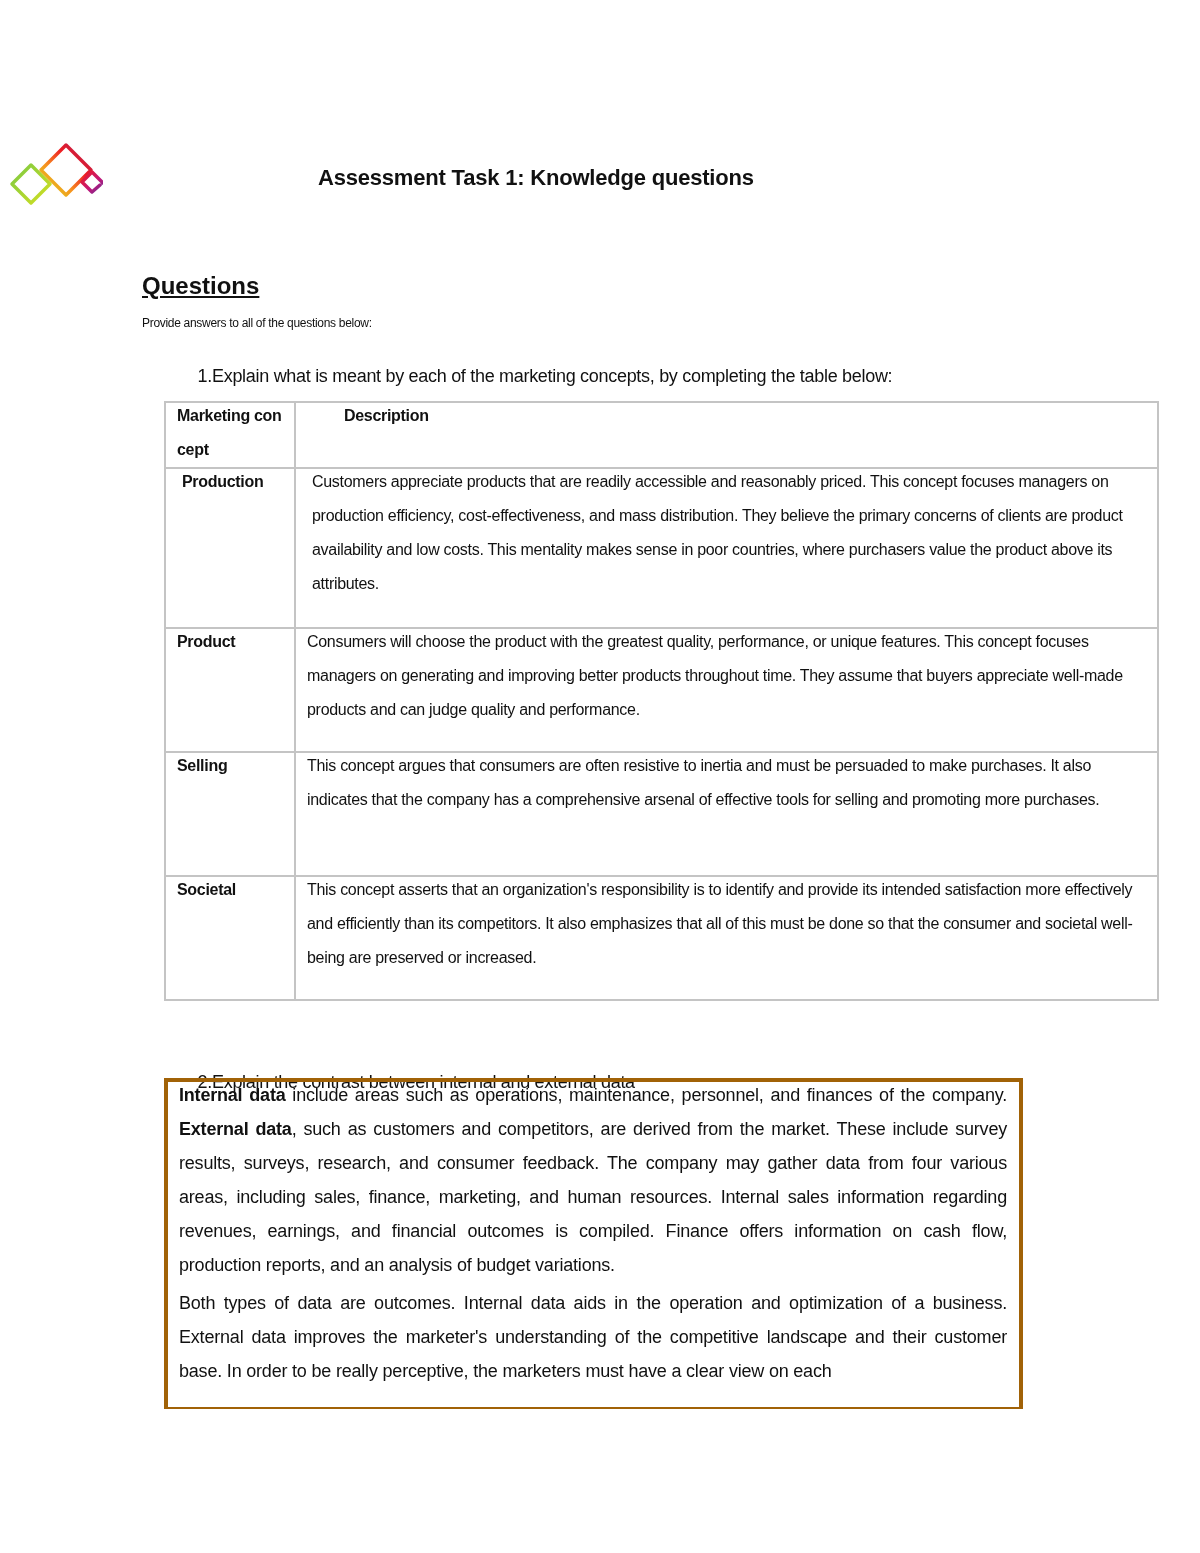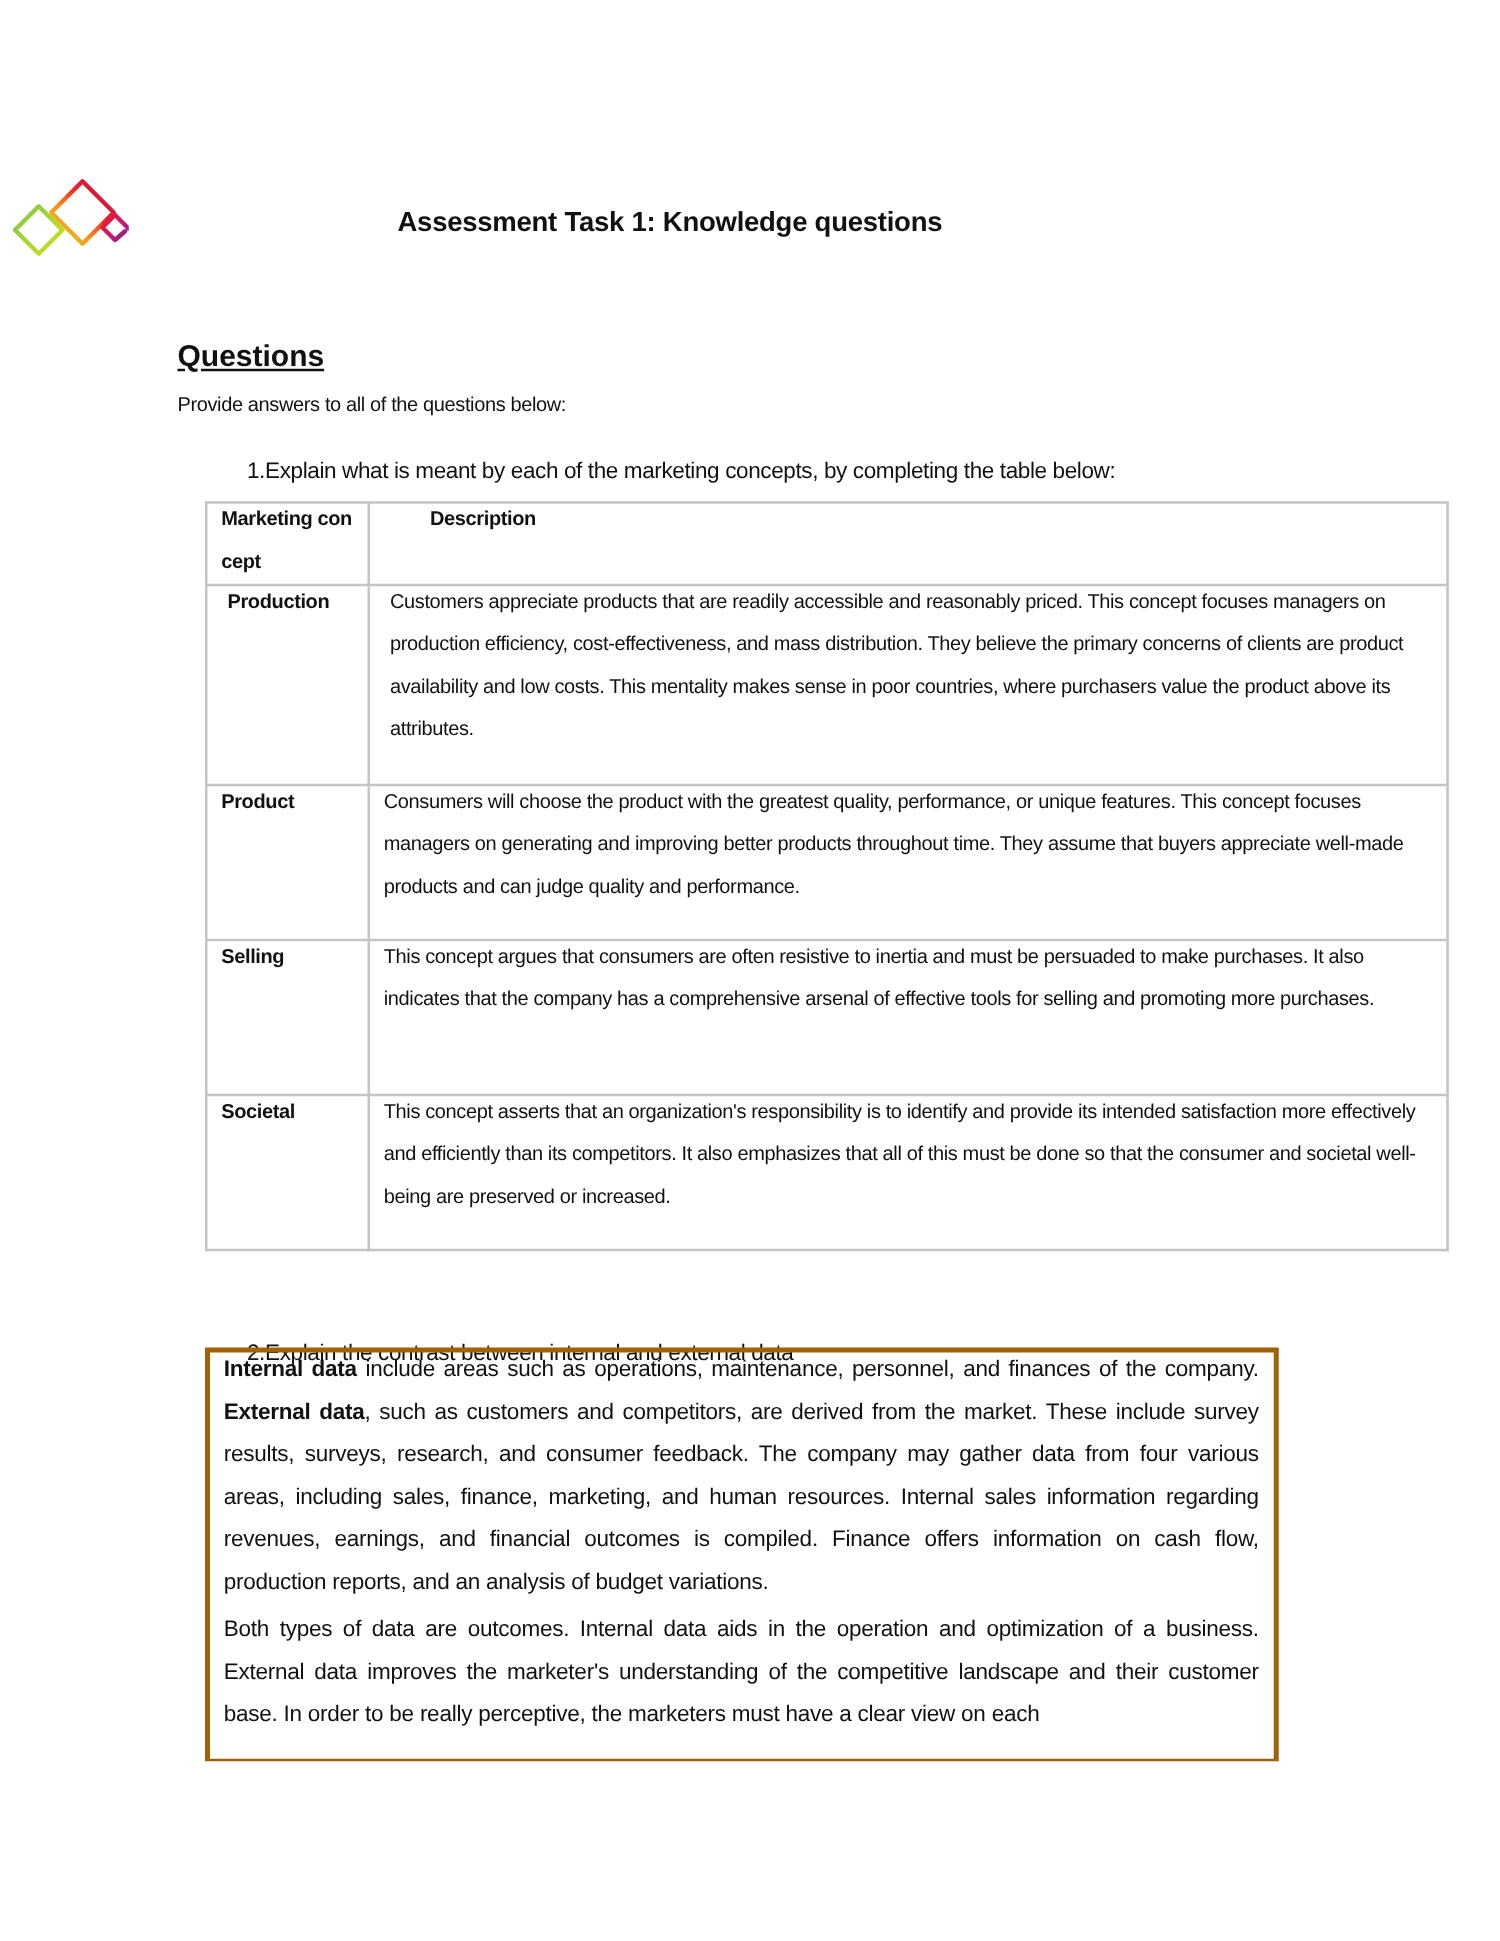--- a/index.html
+++ b/index.html
@@ -37,21 +37,21 @@
       left: 142px;
       top: 272px;
       font-size: 24px;
       font-weight: bold;
       text-decoration: underline;
     }
     .intro {
       position: absolute;
       left: 142px;
       top: 316px;
-      font-size: 16px;
+      font-size: 12px;
       letter-spacing: -0.3px;
     }
     .question {
       position: absolute;
       left: 176px;
       font-size: 18px;
       letter-spacing: -0.3px;
       white-space: nowrap;
       text-align: right;
     }

